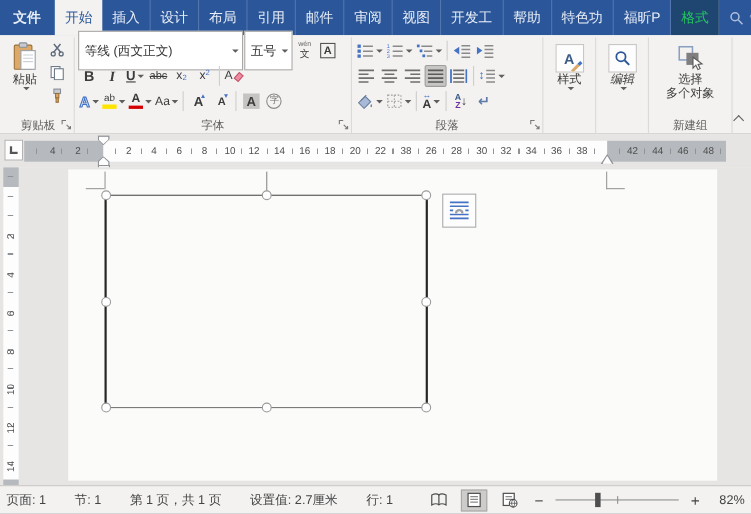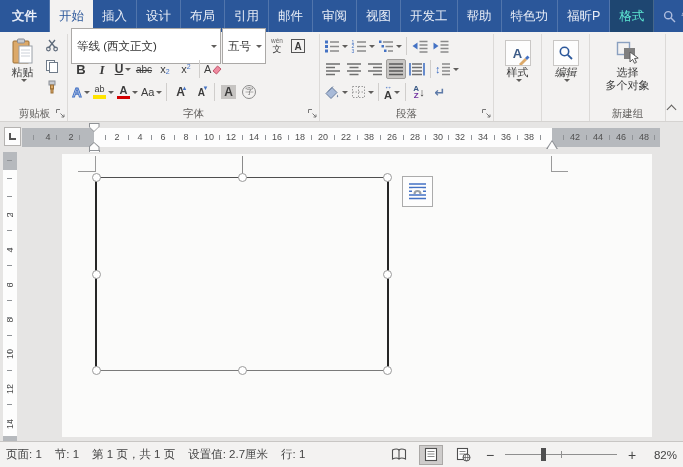--- a/index.html
+++ b/index.html
@@ -5,21 +5,21 @@
   * { margin:0; padding:0; box-sizing:border-box; }
   html,body { background:#888; }
   body { font-family:"Liberation Sans","DejaVu Sans",sans-serif; }
   .app { position:relative; width:683px; height:467px; background:#f3f2f1; overflow:hidden; }
 
   
   .tabbar { height:32px; background:#2b579a; display:flex; align-items:stretch; color:#e9eef7; font-size:12.5px; }
   .tab { display:flex; align-items:center; padding:0 9px; border-right:1px solid rgba(255,255,255,.18); cursor:default; white-space:nowrap; }
   .tab.file { background:#2b579a; font-weight:bold; padding:12px 12px; }
   .tab.sel { background:#f3f2f1; color:#2b579a; border-right:none; }
-  .tab.ctx { background:#1e4671; color:#5eead4;text-align:right; }
+  .tab.ctx { background:#1e4671; color:#22c55e;text-align:right; }
   .tab.dim { color:#a9b9d9; border-right:none; }
   .spacer { flex:1; }
 
   
   .ribbon { position:relative; height:90px; background:#f3f2f1; border-bottom:1px solid #d5d3d1; display:flex; align-items:stretch; padding:2px 2px 0 2px; }
   .grp { position:relative; display:flex; flex-direction:column; padding:1px 3px 0 3px; border-right:1px solid #dcdad8; }
   .grp-label { margin-top:auto; height:15px; font-size:10.5px; color:#605e5c; display:flex; align-items:center; justify-content:center; }
   .launch { position:absolute; right:1px; bottom:2px; }
   .rows { display:flex; flex-direction:column; gap:1px; }
   .rrow { display:flex; align-items:center; gap:1px; height:22px; }
@@ -67,21 +67,21 @@
   .page { position:absolute; left:62px; top:2px; width:590px; height:283px; background:#fbfbfa; }
   .crop { position:absolute; background:#9a9a9a; }
   .shape { position:absolute; left:95px; top:25px; width:294px; height:194px;
            border-top:1px solid #4f4f4f; border-bottom:1px solid #7a7a7a;
            border-left:2px solid #262626; border-right:2px solid #262626; background:transparent; }
   .hdl { position:absolute; width:9px; height:9px; background:#fff; border:1.5px solid #9b9b9b; border-radius:50%; }
   .layoutbtn { position:absolute; left:402px; top:24px; width:31px; height:31px; background:#fdfdfd; border:1px solid #ababab; display:flex; align-items:center; justify-content:center; }
 
   
   .statusbar { height:26px; background:#f3f2f1; border-top:1px solid #c8c6c4; display:flex; align-items:center; font-size:11.5px; color:#444; padding:0 6px; }
-  .st-left { display:flex; align-items:center; gap:13px;text-align:right; }
+  .st-left { display:flex; align-items:center; gap:26px;text-align:right; }
   .st-right { margin-left:auto; display:flex; align-items:center; gap:8px; }
   .viewbtn { width:24px; height:20px; display:flex; align-items:center; justify-content:center; border:1px solid transparent; }
   .viewbtn.on { background:#cecccb; border-color:#aaa8a6; }
   .ztrack { position:relative; width:112px; height:1px; background:#8f8f8f; }
   .ztick { position:absolute; left:50%; top:-3px; width:1px; height:7px; background:#8f8f8f; }
   .zthumb { position:absolute; left:36px; top:-6px; width:5px; height:13px; background:#4f4f4f; }
   .zbtn { font-size:14px; color:#444; width:14px; text-align:center; }
   .outlA { font-weight:bold; font-size:13px; color:#eef3fb; -webkit-text-stroke:1px #4472c4; line-height:1; }
   .tinytri { position:absolute; font-size:6px; color:#4472c4; line-height:1; }
   .encircle { width:14px; height:14px; border:1px solid #8a8a8a; border-radius:50%; font-size:8.5px; color:#707070; display:flex; align-items:center; justify-content:center; }

